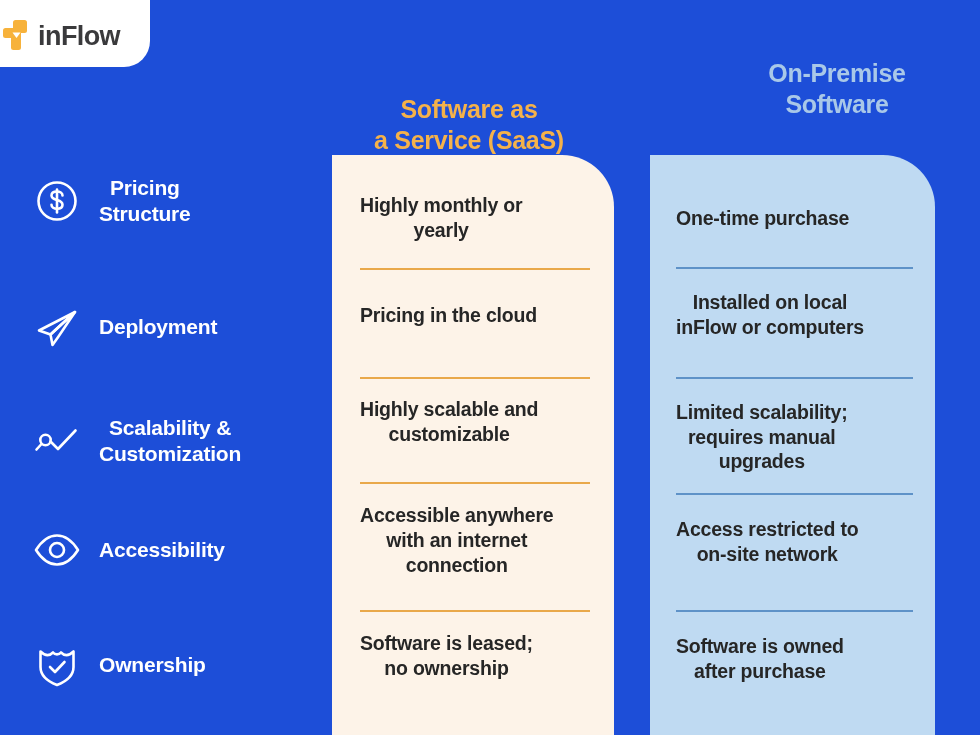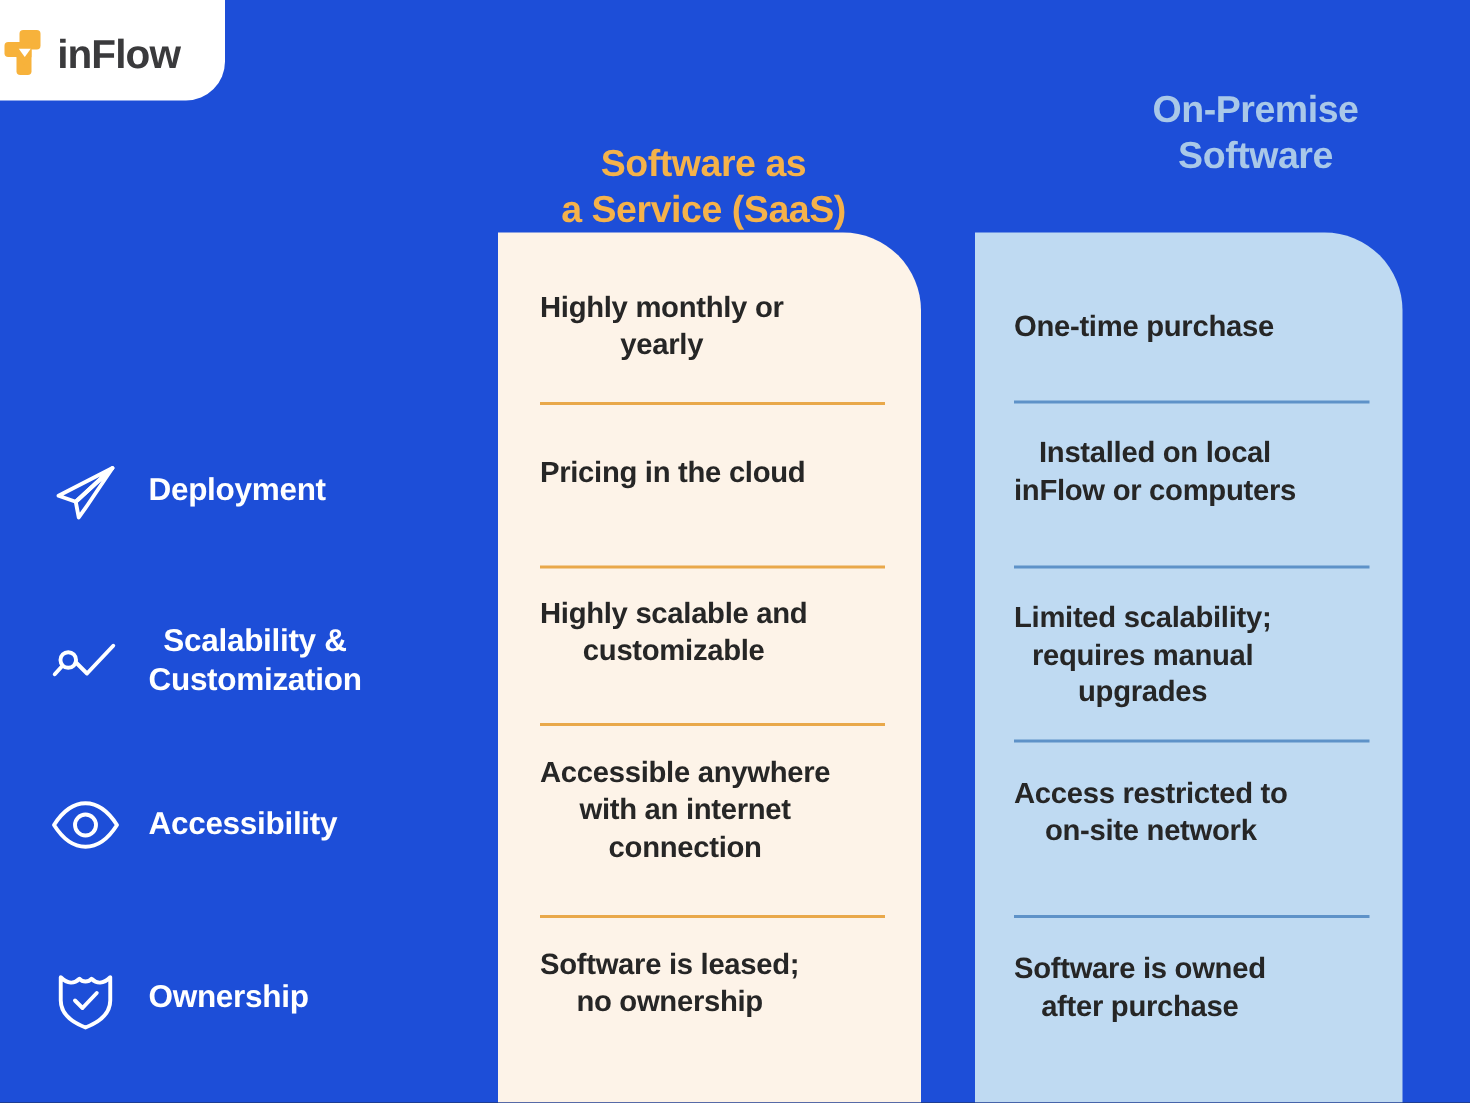--- a/index.html
+++ b/index.html
@@ -95,20 +95,30 @@
     </div>
   </div>
 
   <div class="col-header" id="hdr-saas">Software as
 a Service (SaaS)</div>
   <div class="col-header" id="hdr-onprem">On-Premise
 Software</div>
 
   <div id="labels">
 
+    <div class="label-row" style="top:20px;">
+      <svg class="label-icon" viewBox="0 0 50 50">
+        <circle cx="25" cy="25" r="18.5" fill="none" stroke="#fff" stroke-width="2.6"></circle>
+        <path d="M25 13.5 v23" stroke="#fff" stroke-width="2.6" stroke-linecap="round"></path>
+        <path d="M30.5 19.5 c0-2.6-2.6-4-5.5-4 s-5.5 1.3-5.5 4 c0 2.7 2.6 3.7 5.5 4.6
+                 c2.9 0.9 5.5 1.9 5.5 4.6 c0 2.7-2.6 4-5.5 4 s-5.5-1.4-5.5-4" fill="none" stroke="#fff" stroke-width="2.6" stroke-linecap="round" stroke-linejoin="round"></path>
+      </svg>
+      <div class="label-text">Pricing
+Structure</div>
+    </div>
 
     <div class="label-row" style="top:147px;">
       <svg class="label-icon" viewBox="0 0 50 50">
         <path d="M43 10 L7 28.5 L18.5 32.5 Z" fill="none" stroke="#fff" stroke-width="2.6" stroke-linejoin="round"></path>
         <path d="M43 10 L18.5 32.5 L20.5 43 L26.5 34.5 Z" fill="none" stroke="#fff" stroke-width="2.6" stroke-linejoin="round"></path>
       </svg>
       <div class="label-text">Deployment</div>
     </div>
 
     <div class="label-row" style="top:370px;">

